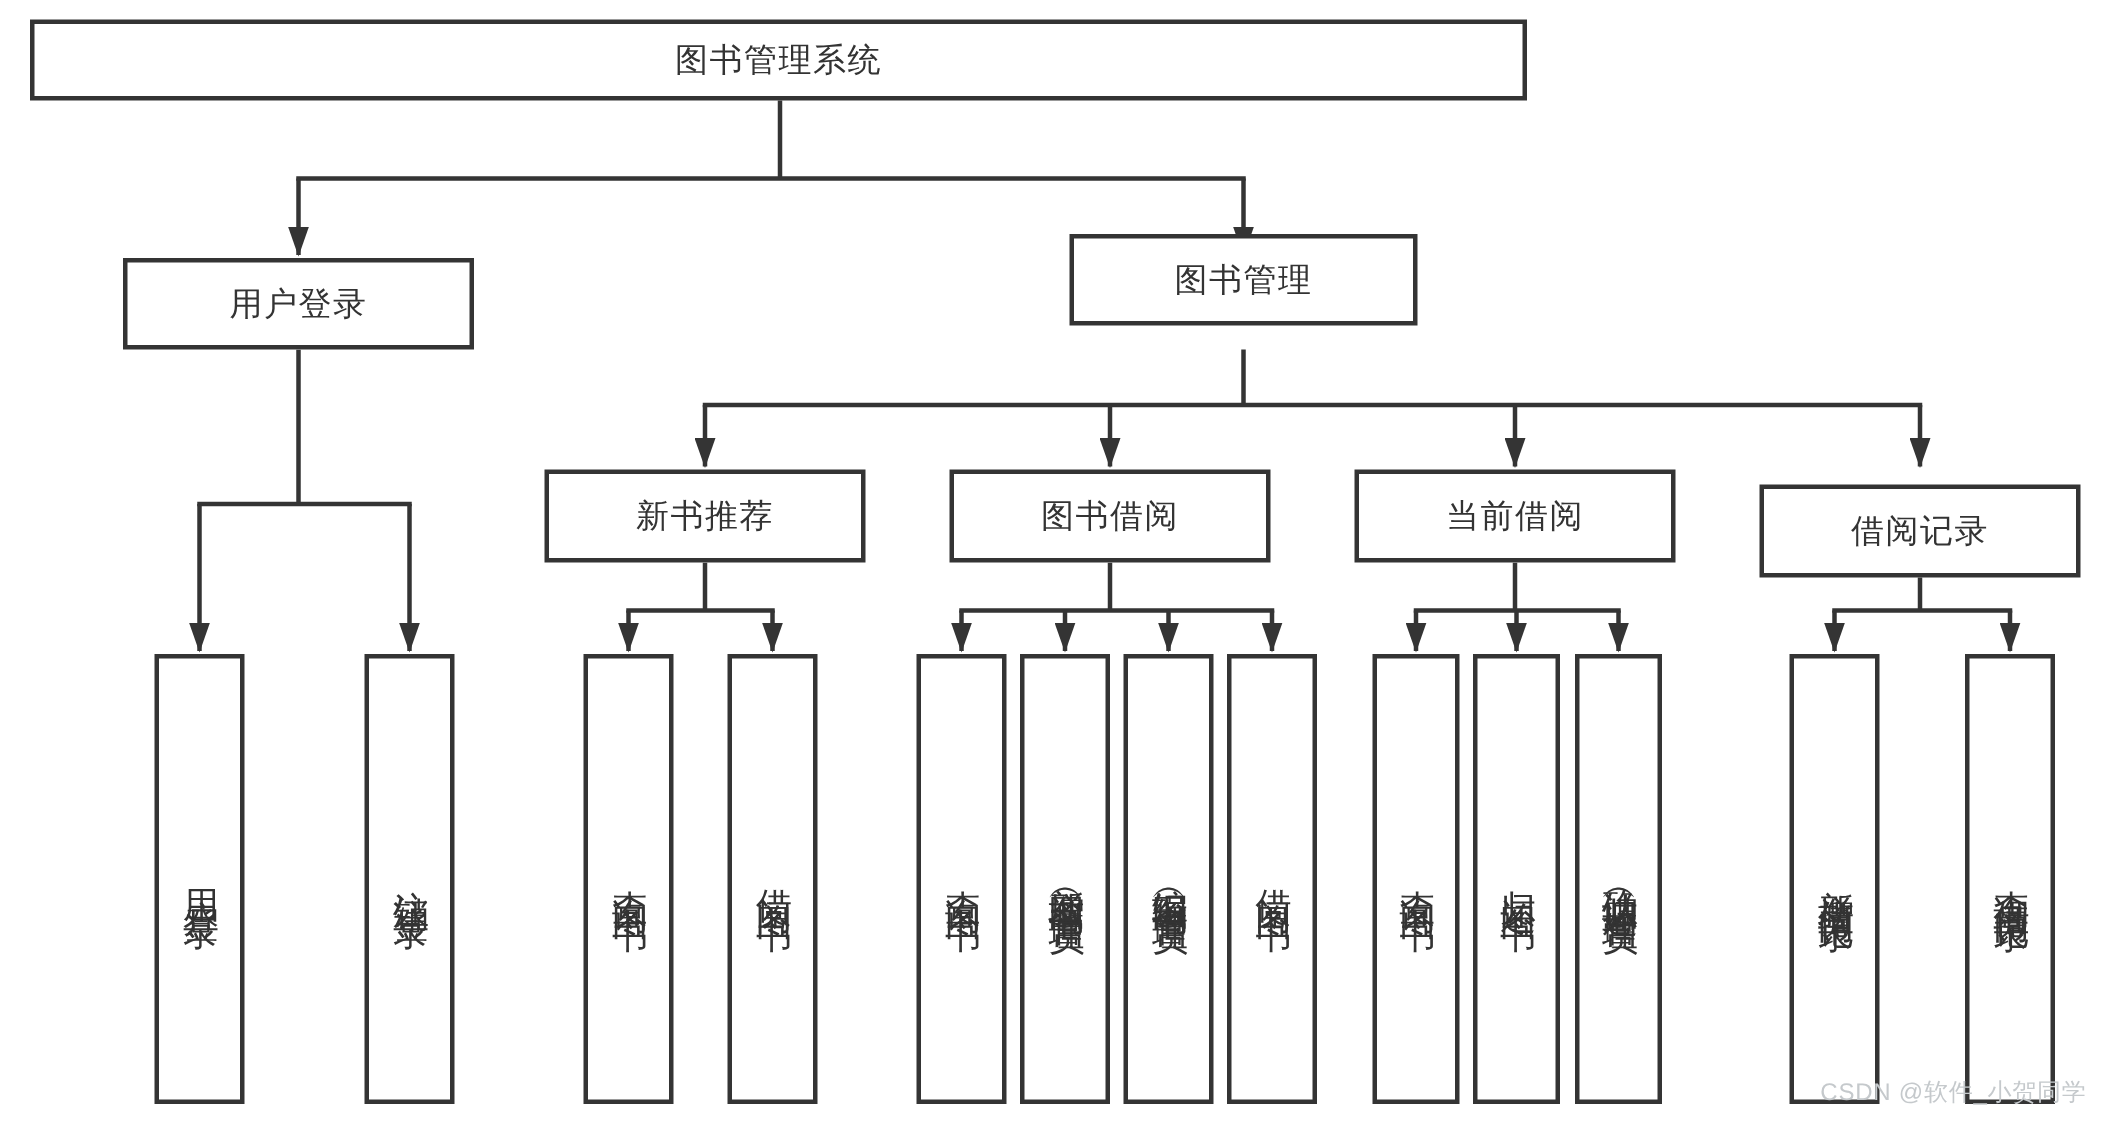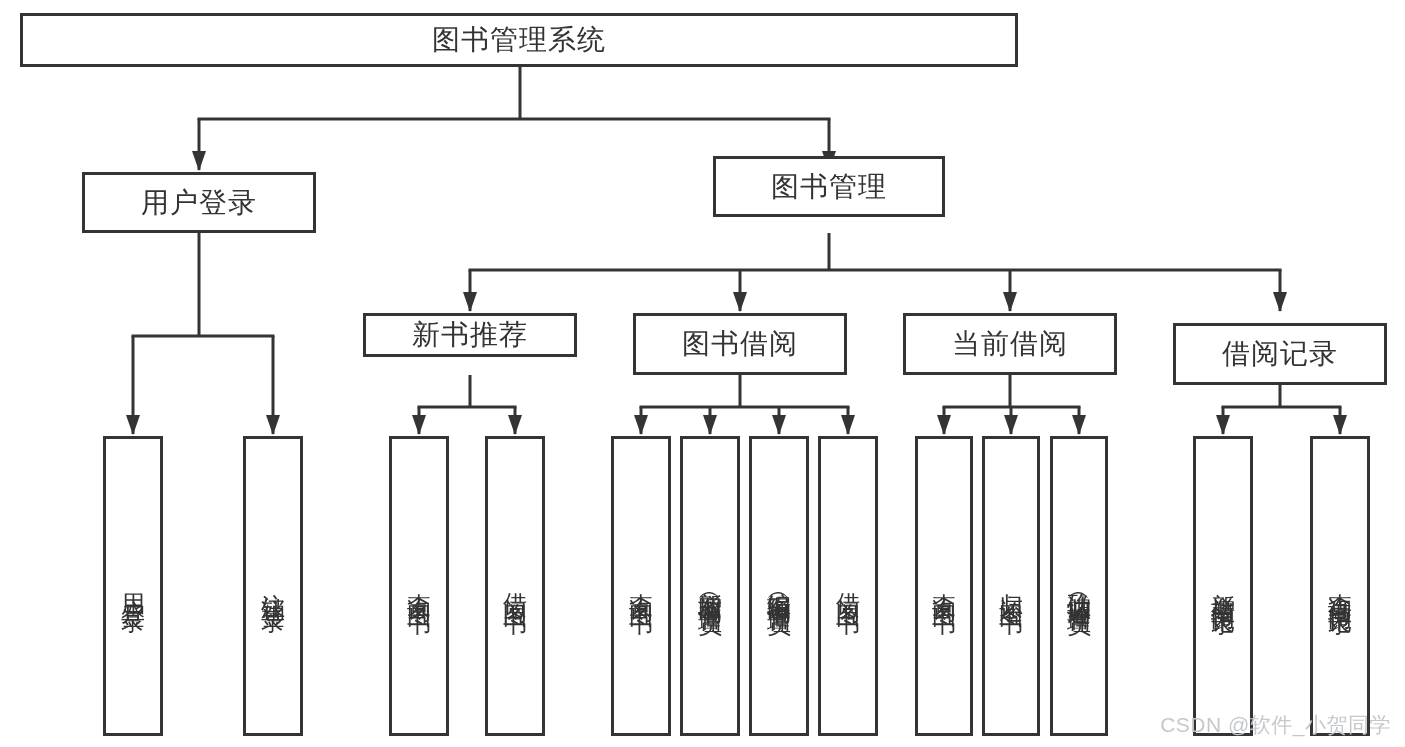--- a/index.html
+++ b/index.html
@@ -16,42 +16,42 @@
     background:var(--bg);
     overflow:hidden;
   }
   .connectors{position:absolute;left:0;top:0;z-index:1;}
   .hnode{
     position:absolute;
     box-sizing:border-box;
     border:3px solid var(--line);
     background:var(--bg);
     display:flex;align-items:center;justify-content:center;
-    font-size:28px;color:var(--text);
+    font-size:22px;color:var(--text);
     letter-spacing:1px;
     z-index:2;
     font-family:Liberation Serif, serif;
   }
   .vnode{
     position:absolute;
     box-sizing:border-box;
     border:3px solid var(--line);
     background:var(--bg);
     display:flex;align-items:center;justify-content:center;
     writing-mode:vertical-rl;
     text-orientation:mixed;
     line-height:1;
     font-size:24px;color:var(--text);
     letter-spacing:6px;
     z-index:2;
   }
   .watermark{
     position:absolute;
     right:14px;bottom:8px;
-    font-size:21px;
+    font-size:16px;
     color:var(--wm);
     letter-spacing:.5px;
     z-index:5;
     white-space:nowrap;
   }
 </style>
 </head>
 <body>
 
 <div class="stage">
@@ -98,21 +98,21 @@
       <line x1="1223" y1="407" x2="1223" y2="434" marker-end="url(#arr)"></line>
       <line x1="1340" y1="407" x2="1340" y2="434" marker-end="url(#arr)"></line>
     </g>
   </svg>
 
   <div class="hnode" style="left:20px;top:13px;width:998px;height:54px">图书管理系统</div>
 
   <div class="hnode" style="left:82px;top:172px;width:234px;height:61px">用户登录</div>
   <div class="hnode" style="left:713px;top:156px;width:232px;height:61px">图书管理</div>
 
-  <div class="hnode" style="left:363px;top:313px;width:214px;height:44px">新书推荐</div>
+  <div class="hnode" style="left:363px;top:313px;width:214px;height:62px">新书推荐</div>
   <div class="hnode" style="left:903px;top:313px;width:214px;height:62px">当前借阅</div>
   <div class="hnode" style="left:633px;top:313px;width:214px;height:62px">图书借阅</div>
   <div class="hnode" style="left:1173px;top:323px;width:214px;height:62px">借阅记录</div>
 
   <div class="vnode" style="left:103px;top:436px;width:60px;height:300px">用户登录</div>
   <div class="vnode" style="left:243px;top:436px;width:60px;height:300px">注销登录</div>
 
   <div class="vnode" style="left:389px;top:436px;width:60px;height:300px">查询图书</div>
   <div class="vnode" style="left:485px;top:436px;width:60px;height:300px">借阅图书</div>
 

